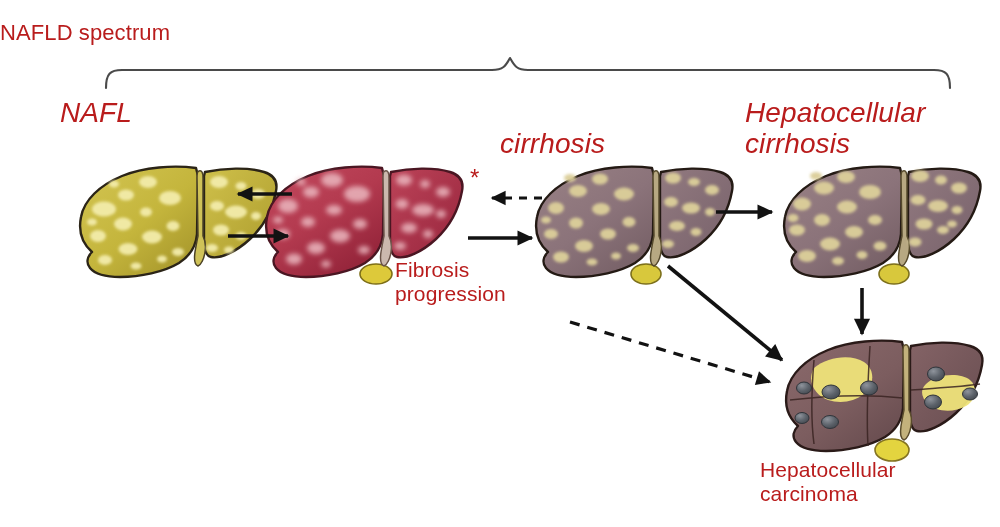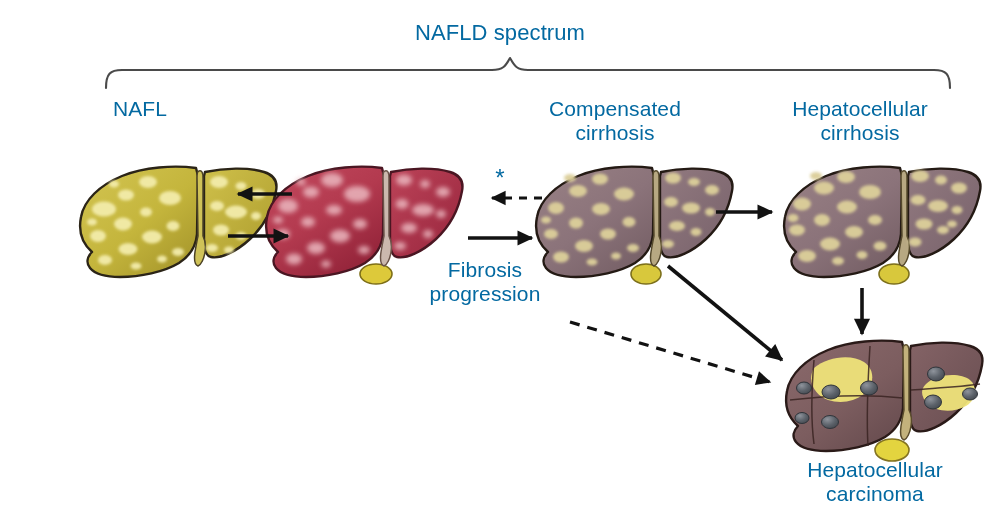--- a/index.html
+++ b/index.html
@@ -12,34 +12,34 @@
     position: relative;
     width: 1000px;
     height: 527px;
     background: #ffffff;
     overflow: hidden;
     font-family: "Liberation Sans", sans-serif;
     color: #3b3b3b;
   }
   .label {
     position: absolute;
-    text-align: center;
+    text-align: left;
     line-height: 1.12;
-    color: #0369a1;
+    color: #b91c1c;
     font-weight: 400;
     letter-spacing: 0.1px;
     white-space: nowrap;
   }
   #title {
     left: 0;
     right: 0;
     top: 21px;
     font-size: 22px;
   }
-  .stage-label { font-size: 21px; }
+  .stage-label { font-size: 28px; font-style: italic; }
   #lbl-nafl  { left: 60px;  top: 97px;  width: 160px; }
   #lbl-nash  { left: 245px; top: 97px;  width: 160px; }
   #lbl-comp  { left: 500px; top: 97px;  width: 230px; white-space: normal; }
   #lbl-decomp{ left: 745px; top: 97px;  width: 230px; white-space: normal; }
   #lbl-fib   { left: 395px; top: 258px; width: 180px; font-size: 21px; white-space: normal; }
   #lbl-hcc   { left: 760px; top: 458px; width: 230px; font-size: 21px; white-space: normal; }
   #asterisk  { left: 470px; top: 165px; width: 60px;  font-size: 24px; }
   svg.layer {
     position: absolute;
     left: 0;
@@ -52,21 +52,21 @@
 <body>
 
 <div id="page">
 
   <div class="label" id="title">NAFLD spectrum</div>
 
   <div class="label stage-label" id="lbl-nafl">NAFL</div>
 
 
   <div class="label stage-label" id="lbl-comp">
-    <span>Compensated</span><br>
+    <br>
     <span>cirrhosis</span>
   </div>
 
   <div class="label stage-label" id="lbl-decomp">
     <span>Hepatocellular</span><br>
     <span>cirrhosis</span>
   </div>
 
   <div class="label" id="lbl-fib">
     <span>Fibrosis</span><br>

